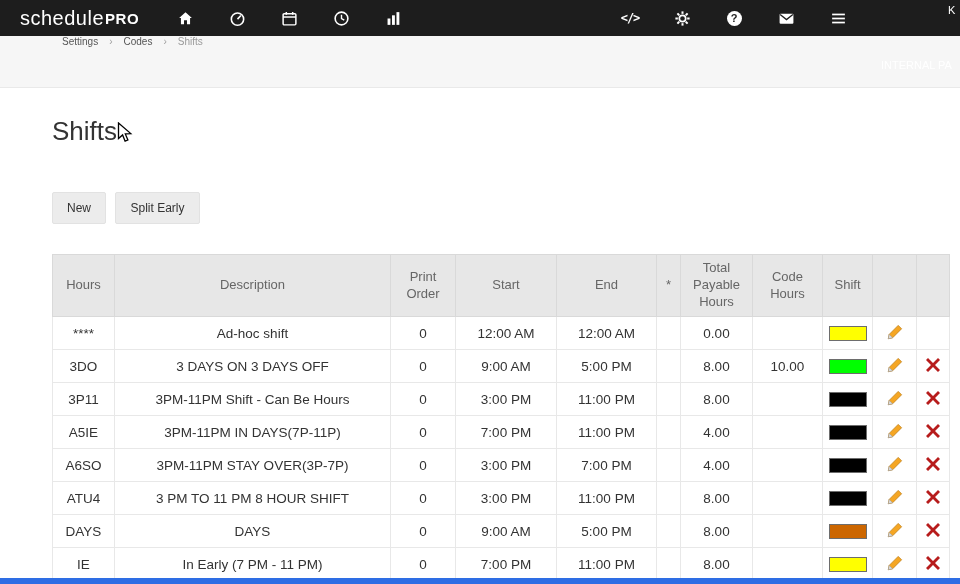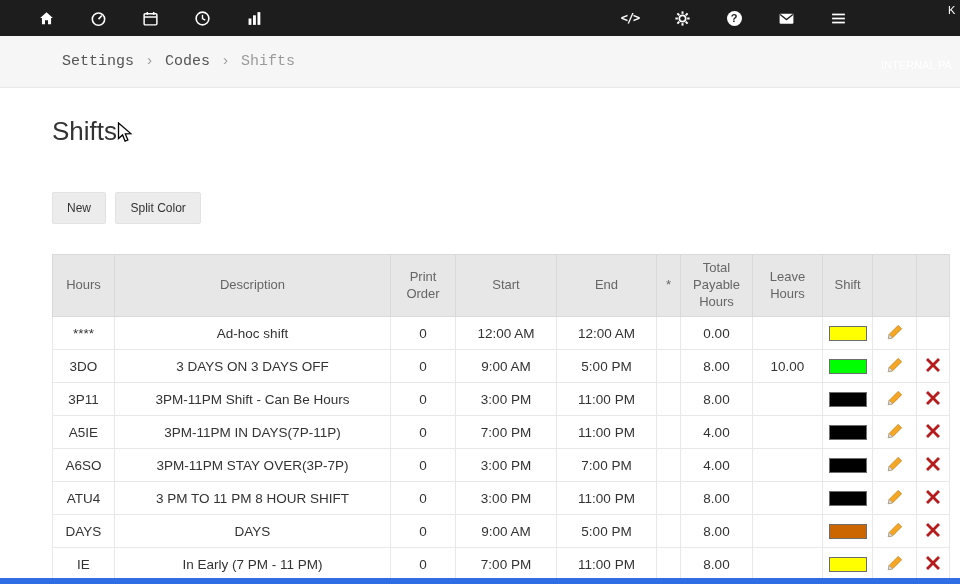--- a/index.html
+++ b/index.html
@@ -29,21 +29,21 @@
     width:15px; height:15px; border-radius:50%; background:#fff; color:#1d1d1d;
     font-size:11px; font-weight:700; display:flex; align-items:center; justify-content:center;
   }
   .nav-user { width:96px; position:relative; font-size:11px; }
   .nav-user .user-line1 { position:absolute; left:84px; top:4px; white-space:nowrap; }
   .nav-user .user-line2 { position:absolute; left:17px; top:19px; white-space:nowrap;margin-top:40px; }
 
   
   .breadcrumb-bar {
     height:52px; background:#f6f6f6; border-bottom:1px solid #e9e9e9;
-    display:flex; align-items:center; padding-left:62px; font-size:15px; color:#555;font-family:Liberation Mono, monospace;
+    display:flex; padding-left:62px; font-size:10px; color:#555;
   }
   .crumb { margin-right:11px; cursor:pointer; }
   .crumb-sep { margin-right:11px; color:#a0a0a0; }
   .crumb-current { color:#9a9a9a; cursor:default; }
 
   
   .page-title {
     margin:28px 0 0 52px; font-size:26px; font-weight:400; color:#333; height:32px;
   }
   .cursor-arrow { position:absolute; left:117px; top:122px; z-index:20; pointer-events:none; }
@@ -72,20 +72,24 @@
   }
   .icon-btn { display:inline-block; cursor:pointer; line-height:0; }
 
   
   .bottom-bar { position:absolute; left:0; bottom:0; width:960px; height:6px; background:#2e6de4; z-index:30; }
 </style>
 </head>
 <body>
 
 <div class="navbar">
+  <div class="logo">
+    <span class="logo-main">schedule</span>
+    <span class="logo-accent">PRO</span>
+  </div>
 
   <div class="nav-icons nav-icons-left">
     <div class="nav-icon">
       <svg width="17" height="17" viewBox="0 0 16 16">
           <path d="M8 2 L14 7.5 L12.3 7.5 L12.3 13.5 L9.4 13.5 L9.4 9.6 L6.6 9.6 L6.6 13.5 L3.7 13.5 L3.7 7.5 L2 7.5 Z" fill="#fff"></path>
         </svg>
     </div>
     <div class="nav-icon">
       <svg width="17" height="17" viewBox="0 0 16 16">
           <circle cx="8" cy="8.6" r="5.8" fill="none" stroke="#fff" stroke-width="1.5"></circle>
@@ -172,21 +176,21 @@
 <h1 class="page-title">Shifts</h1>
 
 <span class="cursor-arrow">
   <svg width="17" height="22" viewBox="0 0 17 22">
       <path d="M1.5 1 L1.5 16.5 L5.6 12.9 L8.1 19.2 L10.9 18 L8.3 11.9 L13.8 11.6 Z" fill="#fff" stroke="#000" stroke-width="1.3"></path>
     </svg>
 </span>
 
 <div class="toolbar">
   <span class="btn">New</span>
-  <span class="btn">Split Color</span>
+  <span class="btn">Split Early</span>
 </div>
 
 <div class="table-wrap">
   <table>
     <colgroup>
       <col style="width:62px">
         <col style="width:276px">
         <col style="width:65px">
       <col style="width:101px">
         <col style="width:100px">
@@ -199,21 +203,21 @@
     </colgroup>
     <thead>
       <tr>
         <th>Hours</th>
         <th>Description</th>
         <th>Print Order</th>
         <th>Start</th>
         <th>End</th>
         <th>*</th>
         <th>Total Payable Hours</th>
-        <th>Leave Hours</th>
+        <th>Code Hours</th>
         <th>Shift</th>
         <th></th>
         <th></th>
       </tr>
     </thead>
     <tbody>
         <tr>
     <td>****</td>
     <td>Ad-hoc shift</td>
     <td>0</td>

